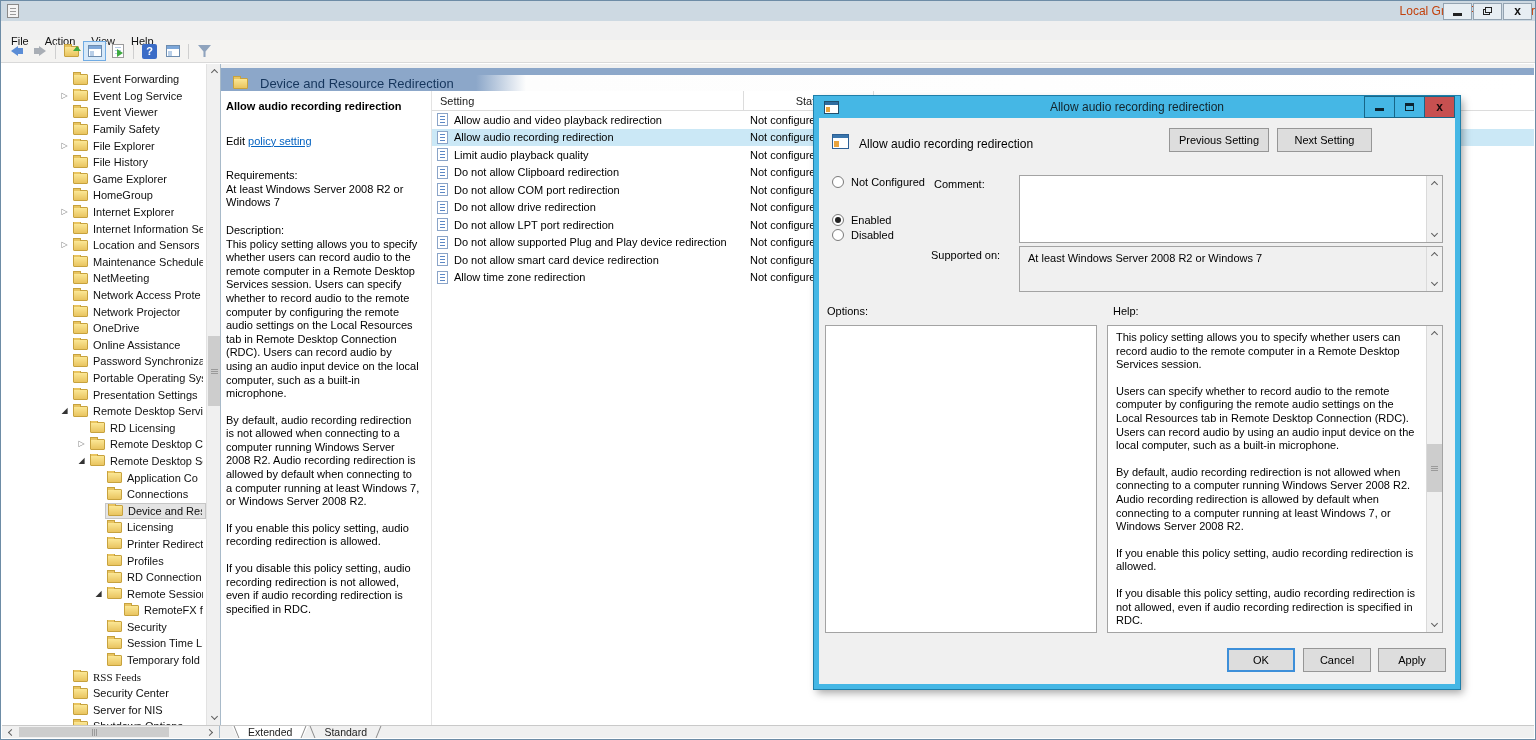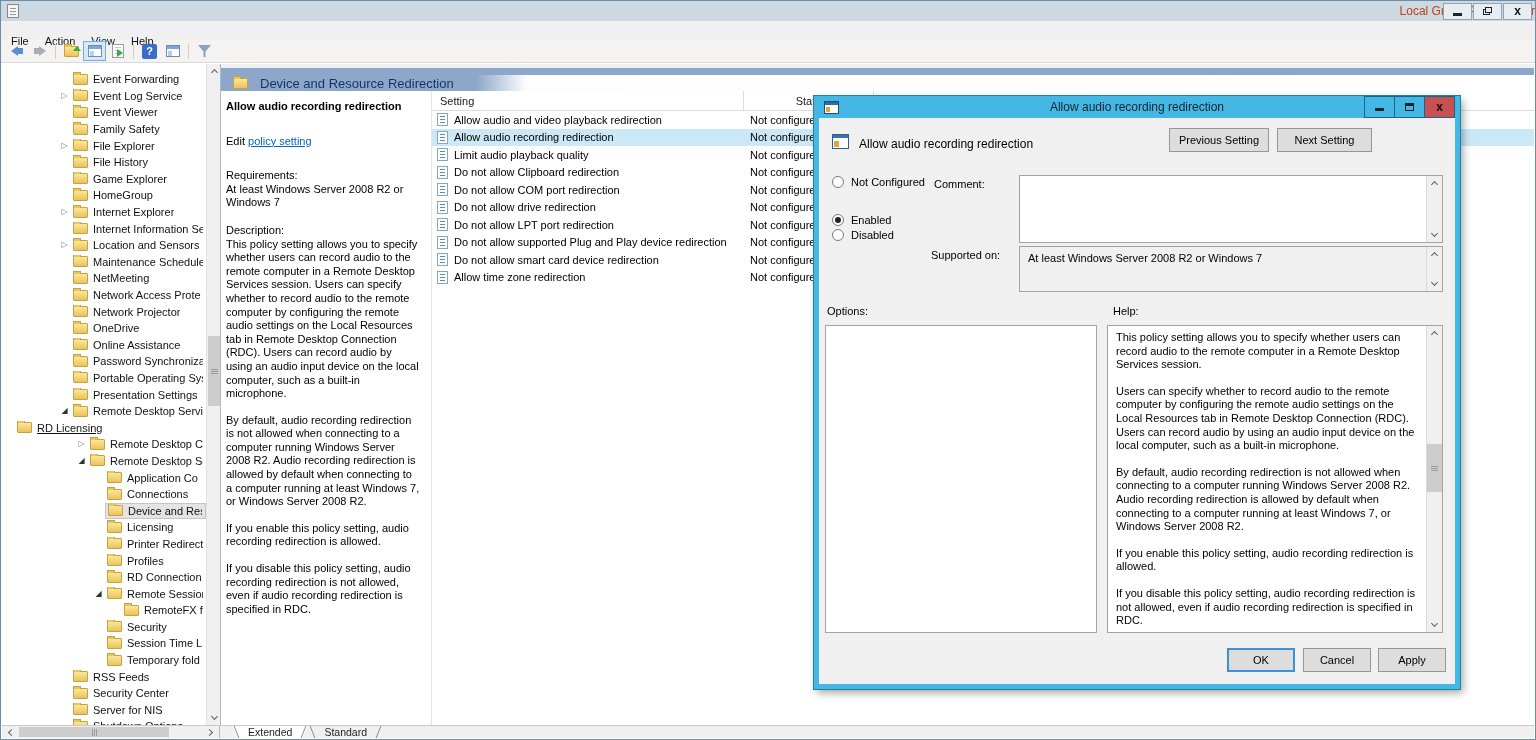--- a/index.html
+++ b/index.html
@@ -392,21 +392,21 @@
               <span class="tree-label">Presentation Settings</span>
             </span>
           </div>
           <div class="tree-row" style="padding-left: 56px;">
             <span class="expander e">◢</span>
             <span class="row-hl">
               <span class="folder-icon"></span>
               <span class="tree-label">Remote Desktop Servic</span>
             </span>
           </div>
-          <div class="tree-row" style=" text-decoration: underline;">
+          <div class="tree-row" style="padding-left: 73px;">
             <span class="expander"></span>
             <span class="row-hl">
               <span class="folder-icon"></span>
               <span class="tree-label">RD Licensing</span>
             </span>
           </div>
           <div class="tree-row" style="padding-left: 73px;">
             <span class="expander">▷</span>
             <span class="row-hl">
               <span class="folder-icon"></span>
@@ -497,21 +497,21 @@
               <span class="tree-label">Session Time Li</span>
             </span>
           </div>
           <div class="tree-row" style="padding-left: 90px;">
             <span class="expander"></span>
             <span class="row-hl">
               <span class="folder-icon"></span>
               <span class="tree-label">Temporary fold</span>
             </span>
           </div>
-          <div class="tree-row" style="padding-left: 56px;">
+          <div class="tree-row" style="padding-left: 56px; font-family: Liberation Serif, serif;">
             <span class="expander"></span>
             <span class="row-hl">
               <span class="folder-icon"></span>
               <span class="tree-label">RSS Feeds</span>
             </span>
           </div>
           <div class="tree-row" style="padding-left: 56px;">
             <span class="expander"></span>
             <span class="row-hl">
               <span class="folder-icon"></span>

